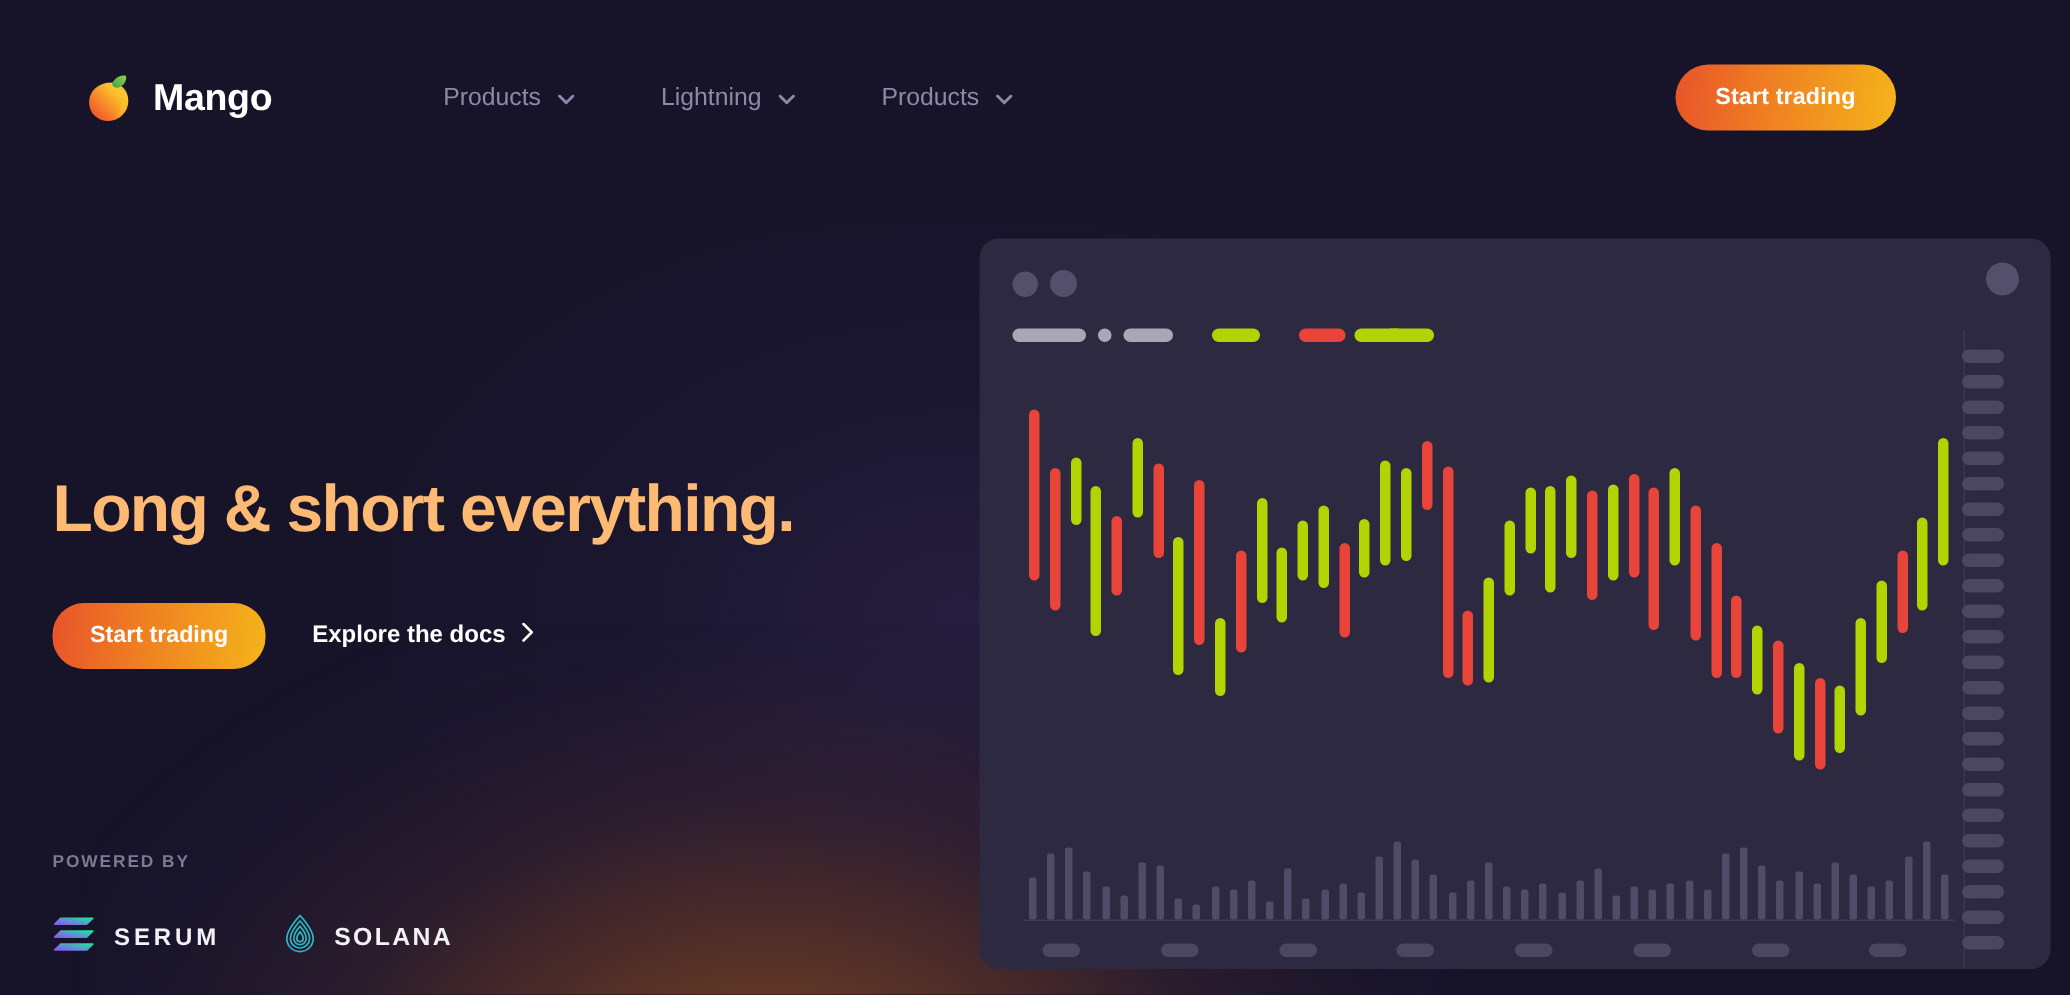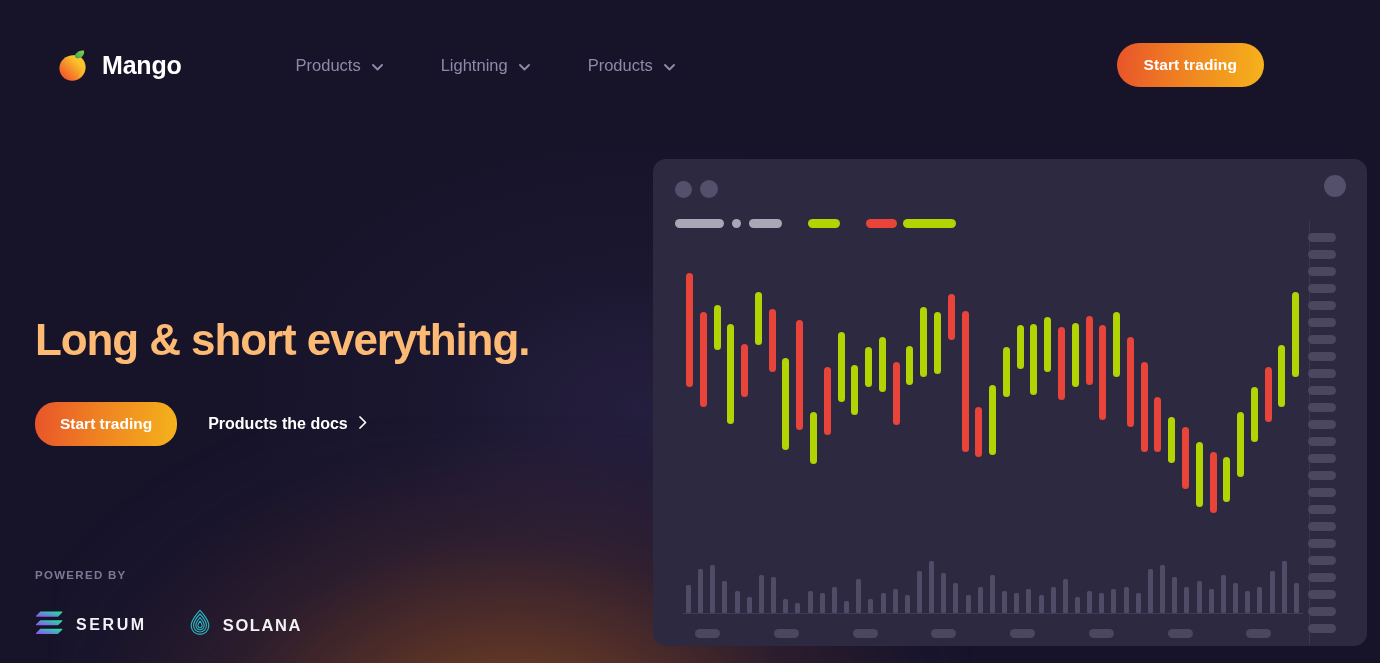--- a/index.html
+++ b/index.html
@@ -179,21 +179,21 @@
   </nav>
 
   <button id="header-cta">Start trading</button>
 </header>
 
 <section id="hero">
   <h1 id="hero-title">Long &amp; short everything.</h1>
   <div id="hero-actions">
     <button id="hero-cta">Start trading</button>
     <a id="docs-link">
-      <span>Products the docs</span>
+      <span>Explore the docs</span>
       <span>
         <svg width="8" height="13" viewBox="0 0 8 13">
             <path d="M1 1l5.5 5.5L1 12" stroke="#ffffff" stroke-width="1.7" fill="none" stroke-linecap="round" stroke-linejoin="round"></path>
           </svg>
       </span>
     </a>
   </div>
 </section>
 
 <section id="powered-by">

